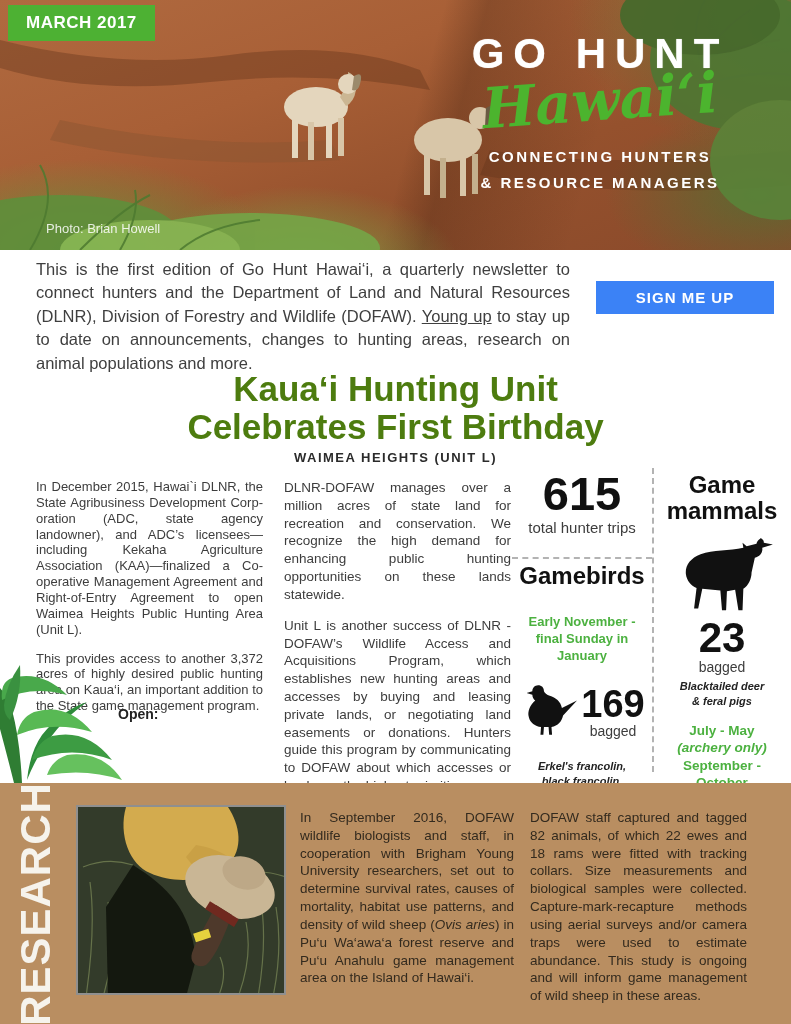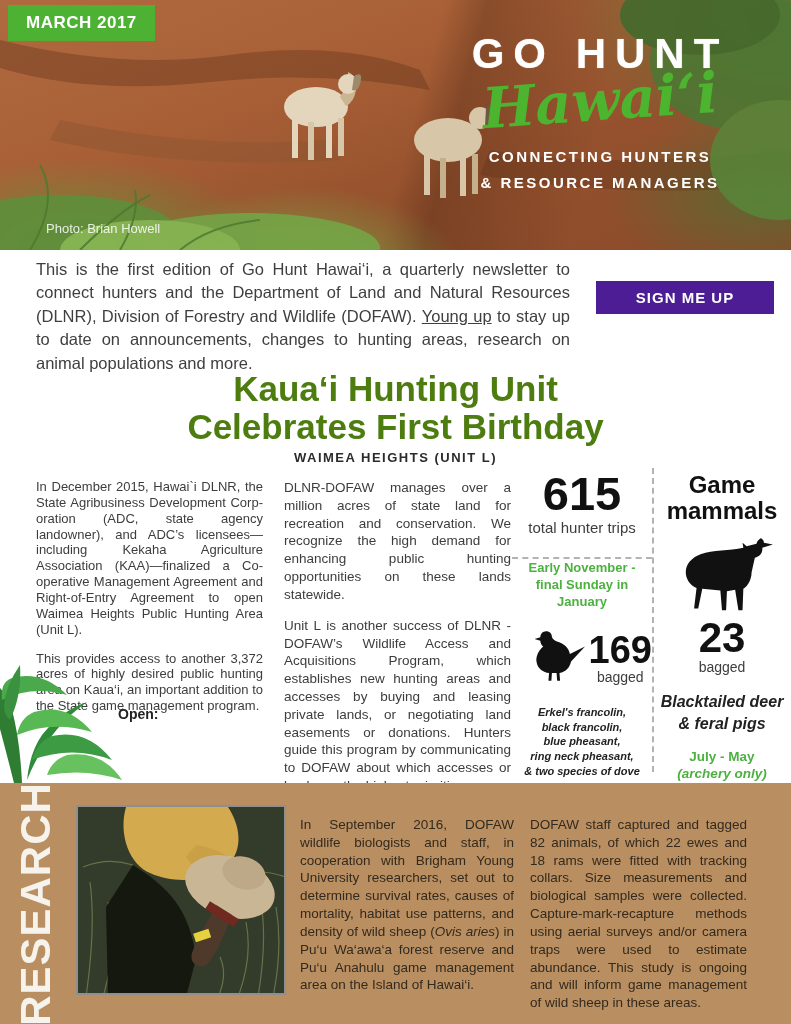--- a/index.html
+++ b/index.html
@@ -38,21 +38,21 @@
   .header-art { position:absolute; left:0; top:0; }
 
   
   .intro-text {
     position:absolute; left:36px; top:258px; width:534px;
     font-size:16.5px; line-height:1.42; color:#3f3f3f; text-align:justify;
   }
   .intro-text a { color:#3f3f3f; text-decoration:underline; }
   .signup-btn {
     position:absolute; left:596px; top:281px; width:178px; height:33px;
-    background:#4c1d95; color:#fff; border:none; font-family:"Liberation Sans", sans-serif;
+    background:#3b82f6; color:#fff; border:none; font-family:"Liberation Sans", sans-serif;
     font-size:15px; font-weight:bold; letter-spacing:1px; cursor:pointer;
   }
 
   
   .headline {
     position:absolute; left:0; top:370px; width:791px; text-align:center;
     color:#4d7c0f; font-size:35px; font-weight:bold; line-height:1.08; white-space:pre-line;
   }
   .subhead {
     position:absolute; left:0; top:450px; width:791px; text-align:center;
@@ -70,46 +70,46 @@
 
   
   .stats-col { position:absolute; left:512px; top:470px; width:140px; text-align:center; }
   .big-number { color:#111; font-weight:bold; }
   .n-615 { font-size:47px; line-height:1; }
   .stat-label { font-size:15px; color:#3d3d3d; margin-top:2px; }
   .dash-h { position:absolute; left:512px; top:557px; width:140px; border-top:2px dashed #b3b3b3; }
   .dash-v { position:absolute; left:652px; top:468px; height:304px; border-left:2px dashed #b3b3b3; }
   .gb-heading { margin-top:26px; font-size:24px; font-weight:bold; color:#111; }
   .season-green { margin-top:24px; color:#4cb140; font-size:13px; font-weight:bold; line-height:1.3; white-space:pre-line; }
-  .gb-row { margin-top:14px; display:flex; align-items:center; justify-content:flex-end; gap:4px; }
+  .gb-row { margin-top:14px; display:flex; align-items:center; justify-content:center; gap:4px; }
   .gb-nums { text-align:center; }
   .n-169 { font-size:38px; line-height:1; }
   .bagged { font-size:14px; color:#3d3d3d; margin-top:0; }
   .species { margin-top:14px; font-size:11px; font-style:italic; font-weight:bold; color:#222; line-height:1.35; white-space:pre-line; }
 
   .mam-col { position:absolute; left:656px; top:472px; width:132px; text-align:center; }
   .mam-heading { font-size:24px; font-weight:bold; color:#111; line-height:1.1; white-space:pre-line; }
   .mam-deer { margin-top:8px; }
   .n-23 { font-size:42px; line-height:1; margin-top:2px; }
-  .mam-species { margin-top:16px; font-size:16px; font-style:italic; font-weight:bold; color:#222; line-height:1.4; white-space:pre-line; }
+  .mam-species { margin-top:4px; font-size:11px; font-style:italic; font-weight:bold; color:#222; line-height:1.4; white-space:pre-line; }
   .mam-season { margin-top:12px; color:#4cb140; font-size:13.5px; font-weight:bold; line-height:1.3; }
   .mam-season .it { font-style:italic; }
 
   .leaf-art { position:absolute; left:-8px; top:640px; }
 
   
   .research { position:absolute; left:0; top:783px; width:791px; height:241px; background:#b98e61; }
   .research-title-wrap { position:absolute; left:0; top:0; width:72px; height:241px; }
   .research-title {
     position:absolute; left:36px; top:50%;
     transform:translate(-50%,-50%) rotate(-90deg); transform-origin:center;
     white-space:nowrap; color:#f6f3ec; font-size:42px; font-weight:bold; letter-spacing:1px;
   }
   .research-photo { position:absolute; left:76px; top:22px; width:210px; height:190px; border:2px solid #8f8f8f; overflow:hidden; }
-  .research-col { position:absolute; top:33px; font-size:13.5px; line-height:1.32; color:#332a1e; text-align:justify; }
+  .research-col { position:absolute; top:26px; font-size:13.5px; line-height:1.32; color:#332a1e; text-align:justify; }
   .r-col1 { left:300px; width:214px; }
   .r-col2 { left:530px; width:217px; }
 </style>
 </head>
 <body>
 
 <div class="page">
 
   <div class="header">
     <svg class="header-art" width="791" height="250" viewBox="0 0 791 250">
@@ -188,20 +188,21 @@
     <div class="open-label">Open:</div>
   </div>
   <div class="body-col col-2">
     <p>DLNR-DOFAW manages over a million acres of state land for recreation and conservation. We recognize the high demand for enhancing public hunting opportunities on these lands statewide.</p>
     <p>Unit L is another success of DLNR -DOFAW’s Wildlife Access and Acquisitions Program, which establishes new hunting areas and accesses by buying and leasing private lands, or negotiating land easements or donations. Hunters guide this program by communicating to DOFAW about which accesses or lands are the highest priorities.</p>
   </div>
 
   <div class="stats-col">
     <div class="big-number n-615">615</div>
     <div class="stat-label">total hunter trips</div>
+    <div class="gb-heading">Gamebirds</div>
     <div class="season-green">Early November -
 final Sunday in January</div>
     <div class="gb-row">
       <span>
         <svg width="58" height="62" viewBox="0 0 100 105">
           <path fill="#111" d="M33 10 c-6 0 -10 5 -10 10 l-10 3 10 3 c0 4 2 8 5 10 c-9 8 -14 19 -11 29 c2 9 11 16 21 17 l-1 13 h5 l1 -13 h8 l1 13 h5 l-1 -13 c11 -2 18 -10 20 -20 l24 -26 l-26 13 c-2 -11 -11 -18 -21 -21 c-5 -2 -9 -5 -10 -8 c0 -6 -4 -10 -10 -10 z"></path>
         </svg>
       </span>
       <div class="gb-nums">
         <div class="big-number n-169">169</div>

